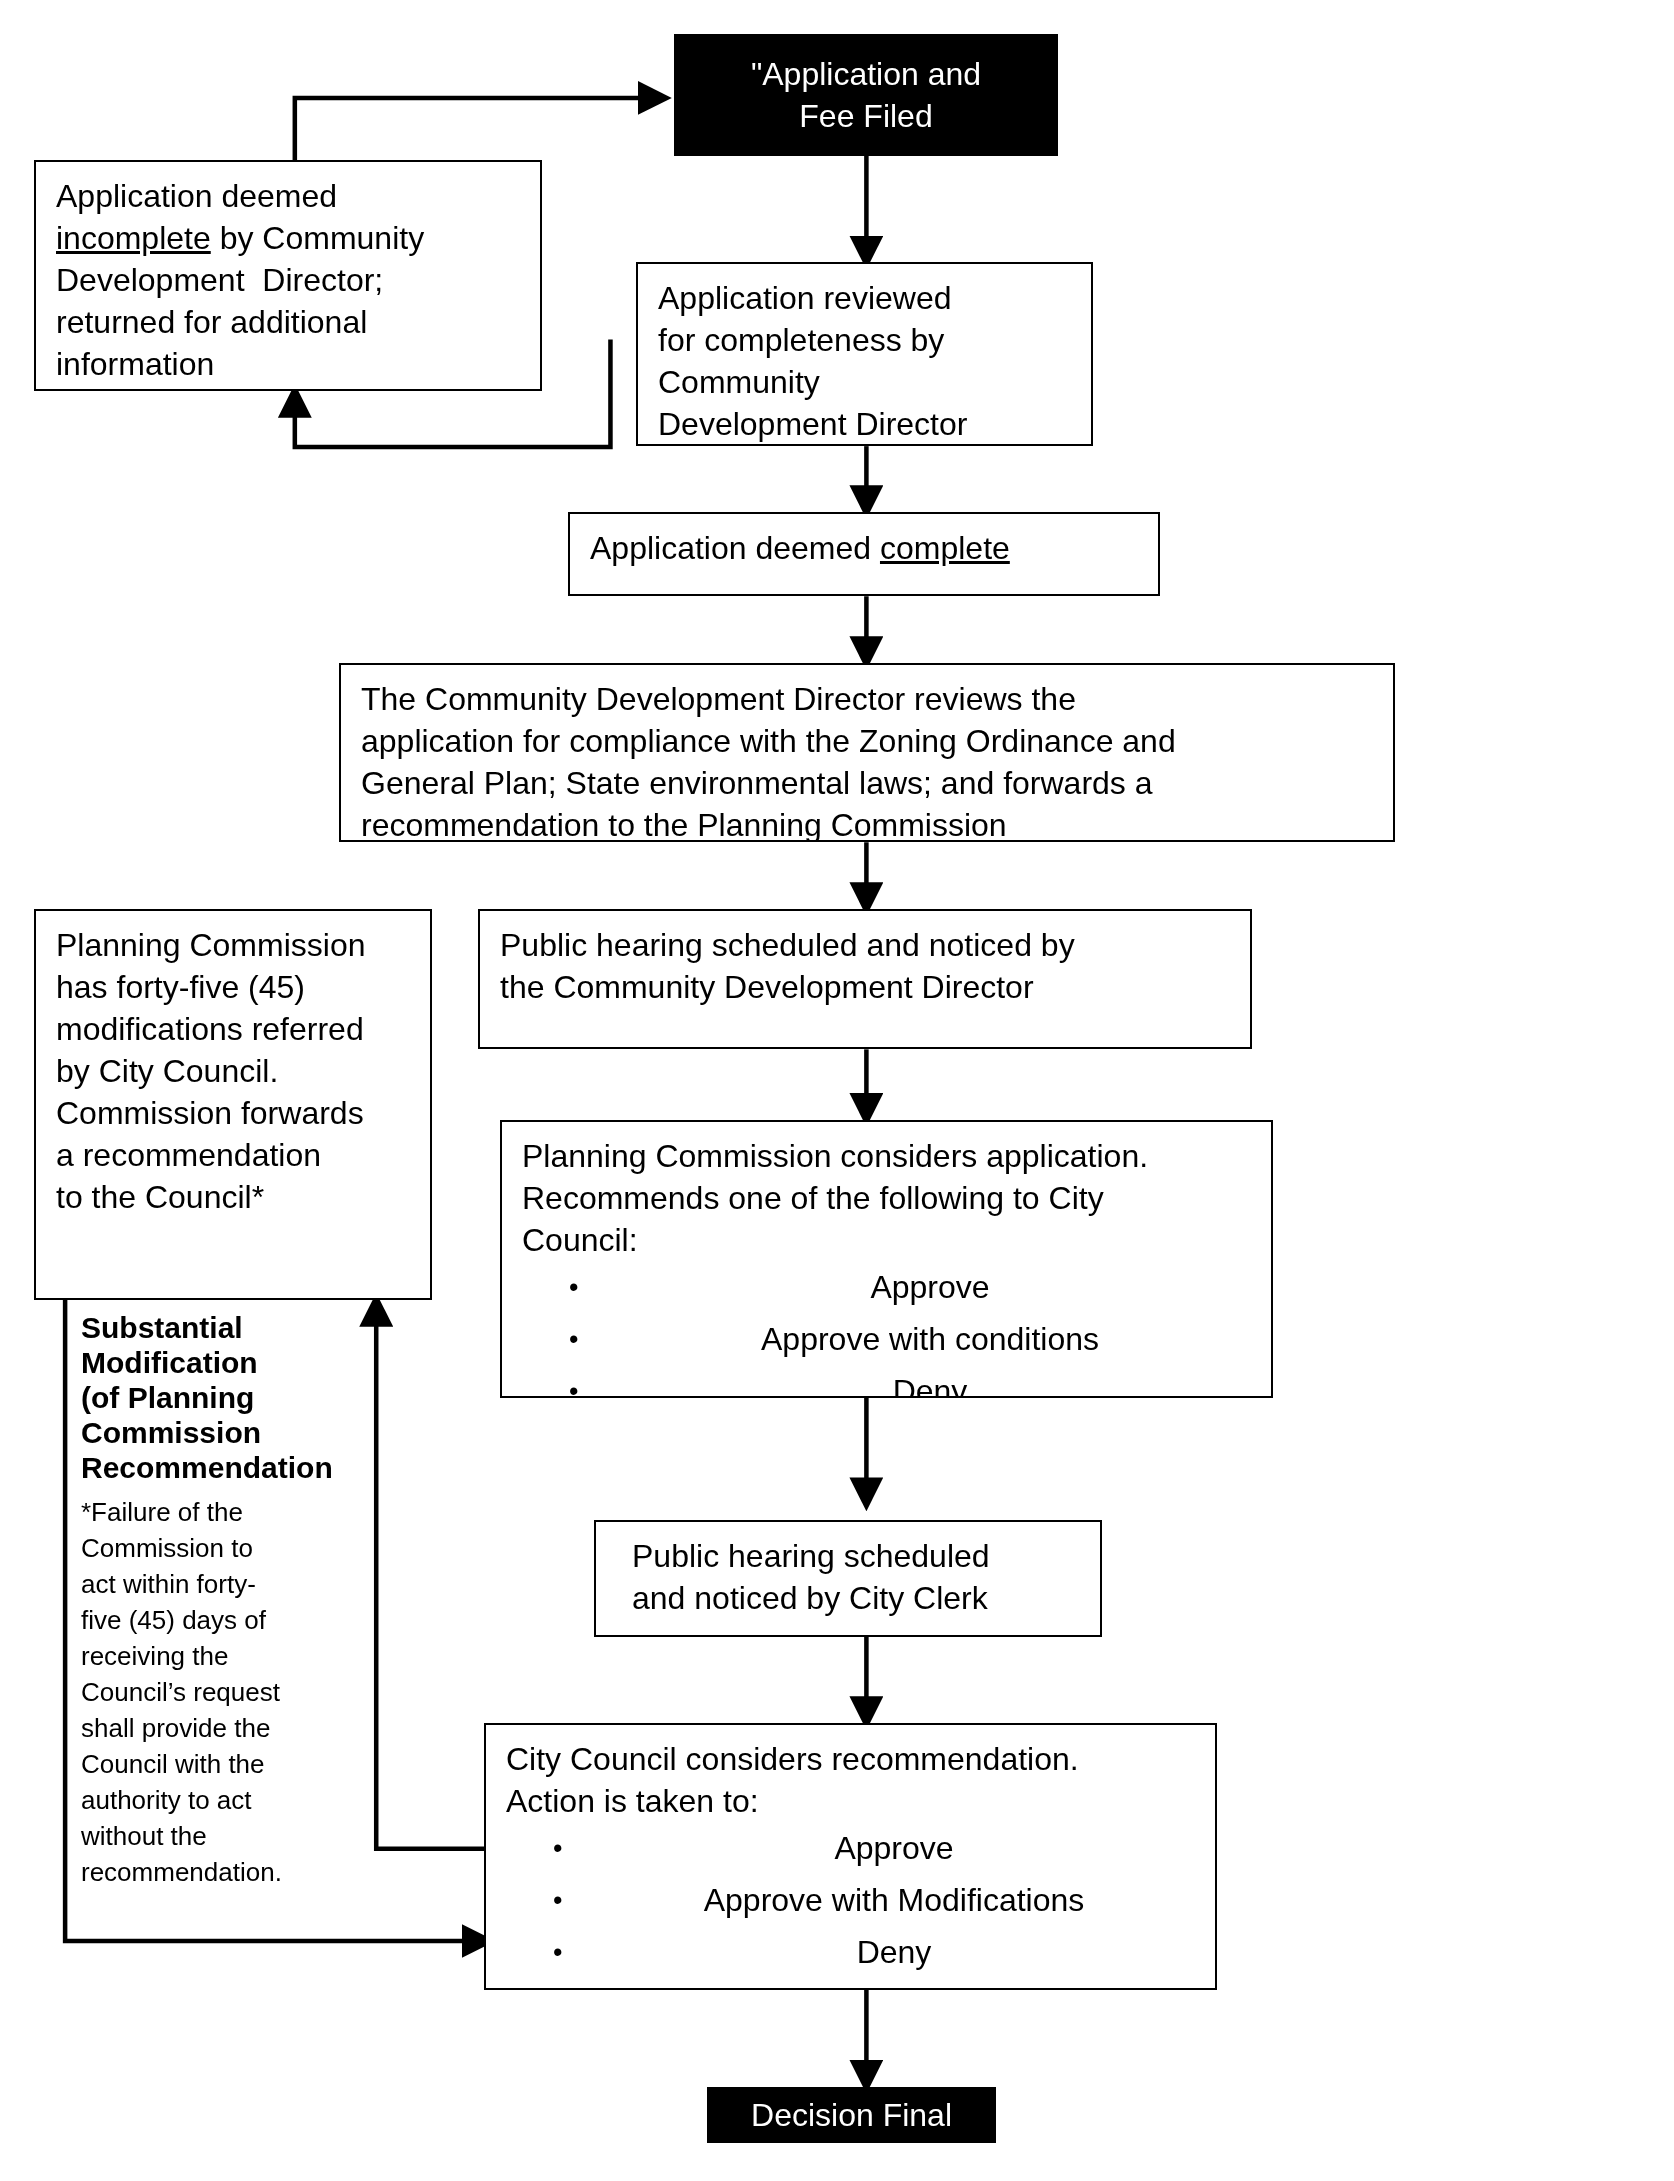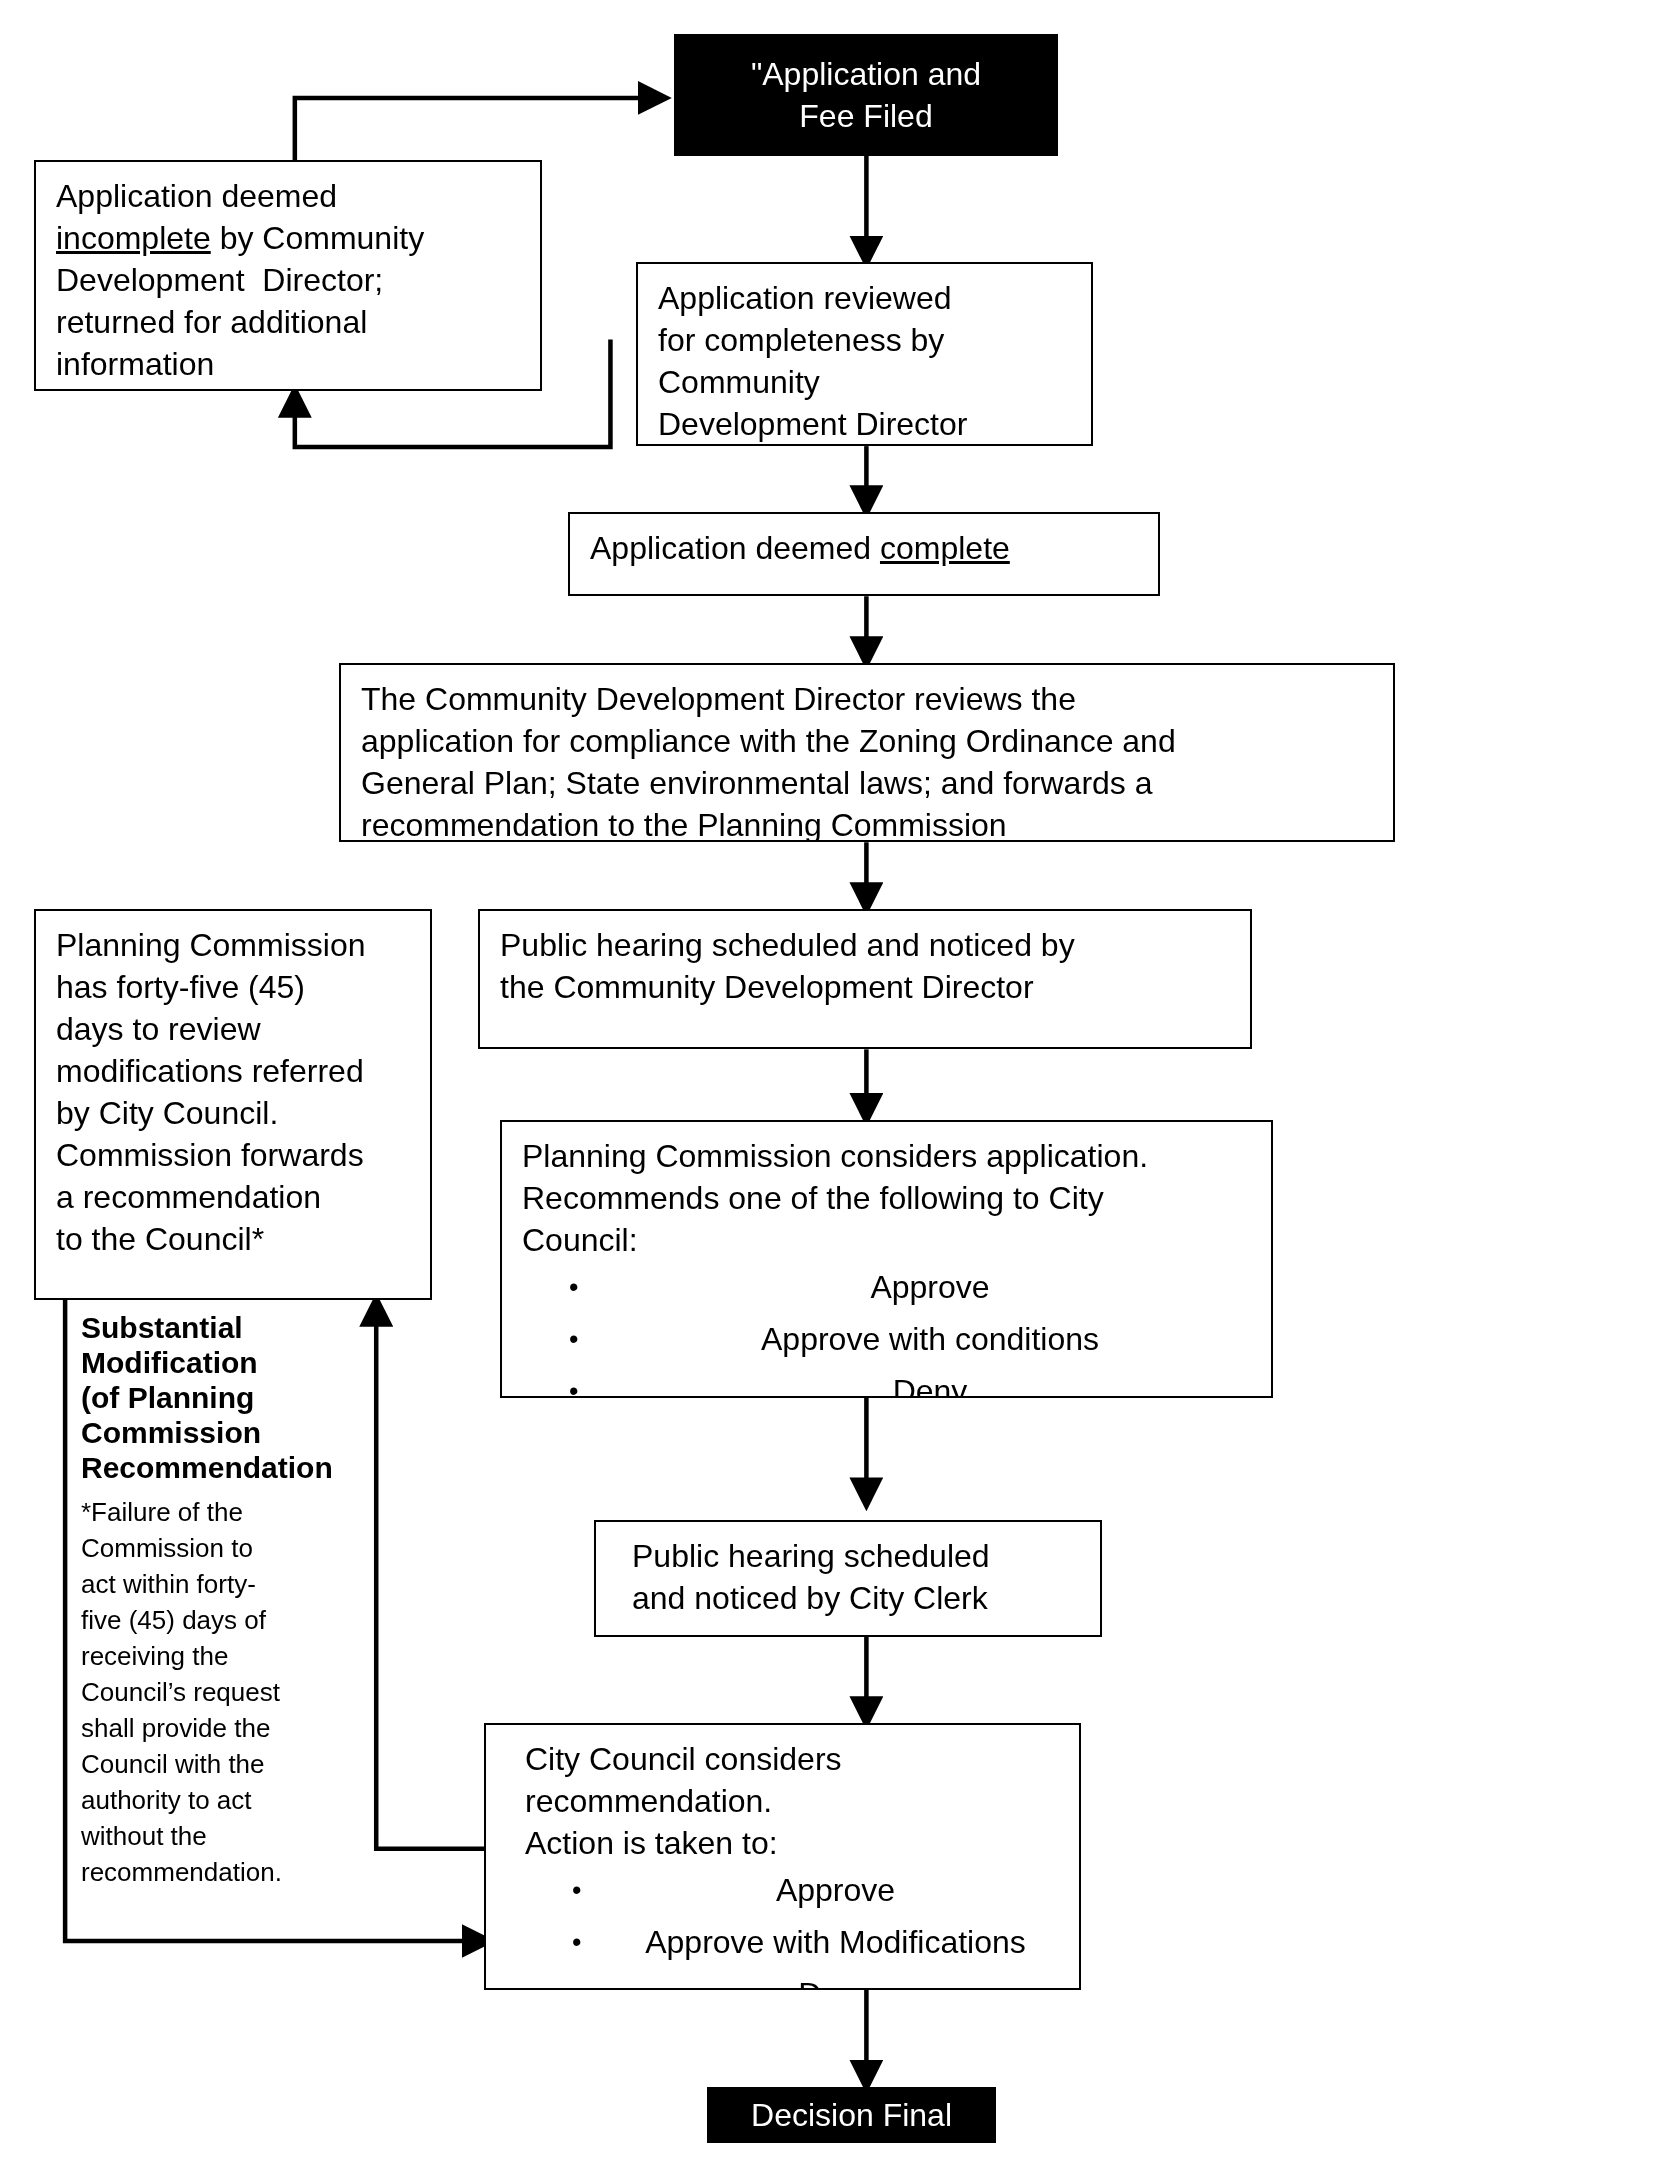--- a/index.html
+++ b/index.html
@@ -168,21 +168,20 @@
       <div class="txt">application for compliance with the Zoning Ordinance and</div>
       <div class="txt">General Plan; State environmental laws; and forwards a</div>
       <div class="txt">recommendation to the Planning Commission</div>
     </div>
   </div>
 
   <div class="node" style="left:34px; top:909px; width:398px; height:391px;">
     <div class="body">
       <div class="txt">Planning Commission</div>
       <div class="txt">has forty-five (45)</div>
-      <div class="txt">days to review</div>
       <div class="txt">modifications referred</div>
       <div class="txt">by City Council.</div>
       <div class="txt">Commission forwards</div>
       <div class="txt">a recommendation</div>
       <div class="txt">to the Council*</div>
     </div>
   </div>
 
   <div class="node plain" style="left:81px; top:1310px; width:299px; height:615px;">
     <div class="body" style="padding:0;">
@@ -225,21 +224,21 @@
     </div>
   </div>
 
   <div class="node" style="left:594px; top:1504px; width:508px; height:117px;margin-top:16px;">
     <div class="body" style="padding-left:36px;">
       <div class="txt">Public hearing scheduled</div>
       <div class="txt">and noticed by City Clerk</div>
     </div>
   </div>
 
-  <div class="node" style="left:484px; top:1723px; width:597px; height:267px;padding-left:19px;">
+  <div class="node" style="left:484px; top:1723px; width:733px; height:267px;">
     <div class="body">
       <div class="txt">City Council considers recommendation.</div>
       <div class="txt">Action is taken to:</div>
       <ul class="bullets">
         <li>Approve</li>
         <li>Approve with Modifications</li>
         <li>Deny</li>
       </ul>
     </div>
   </div>

